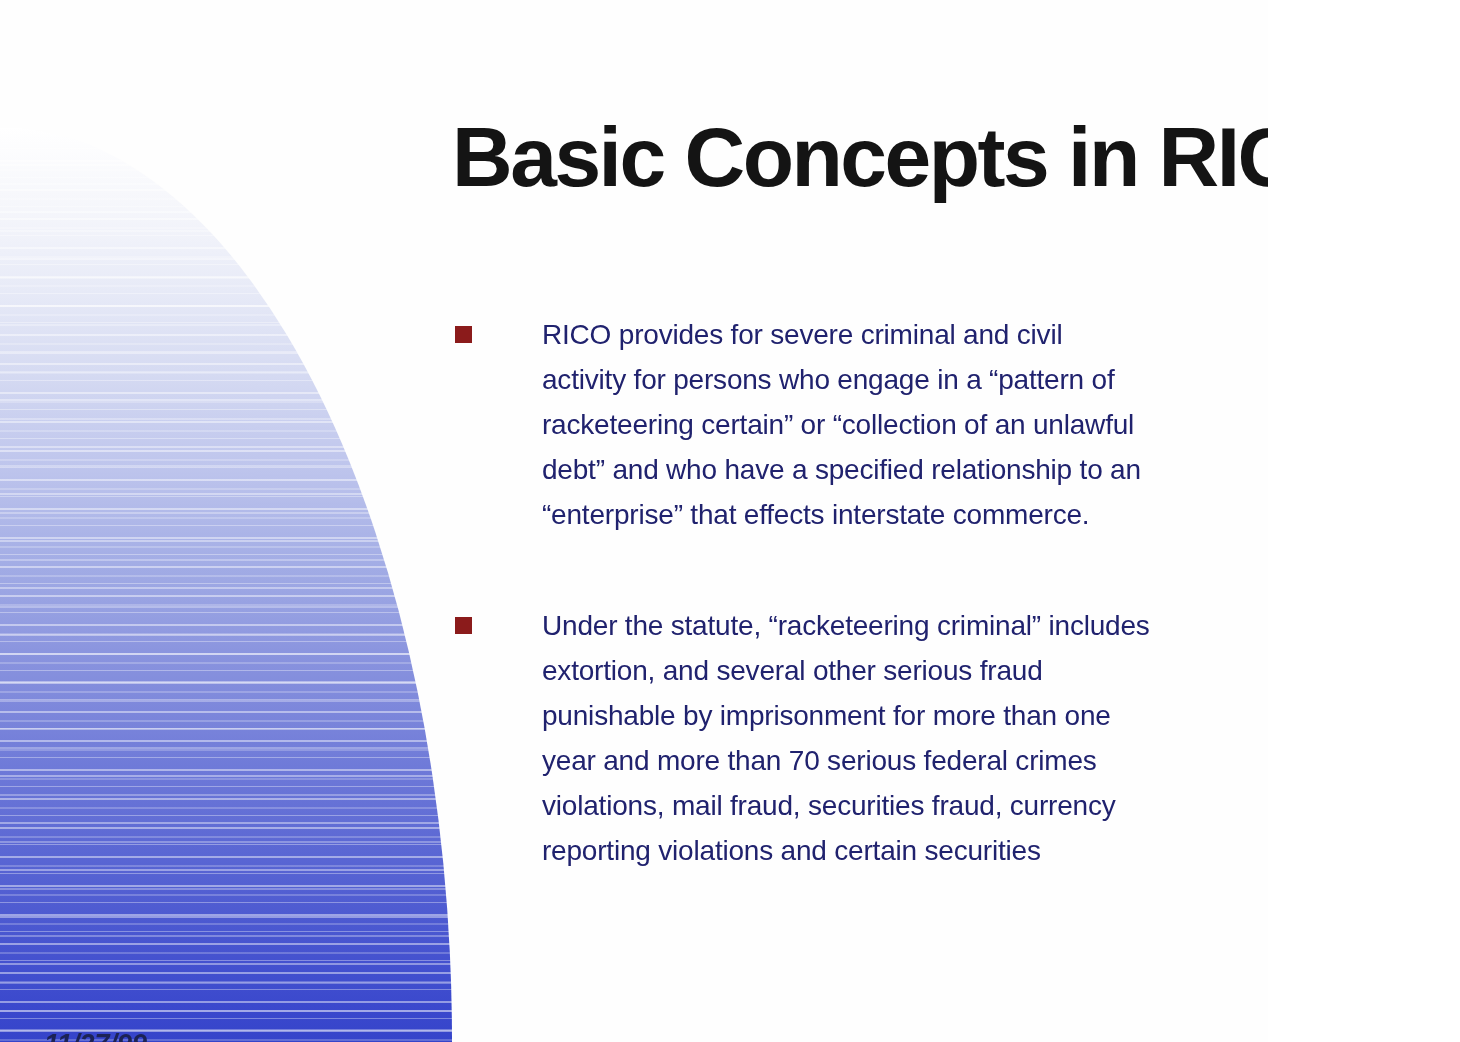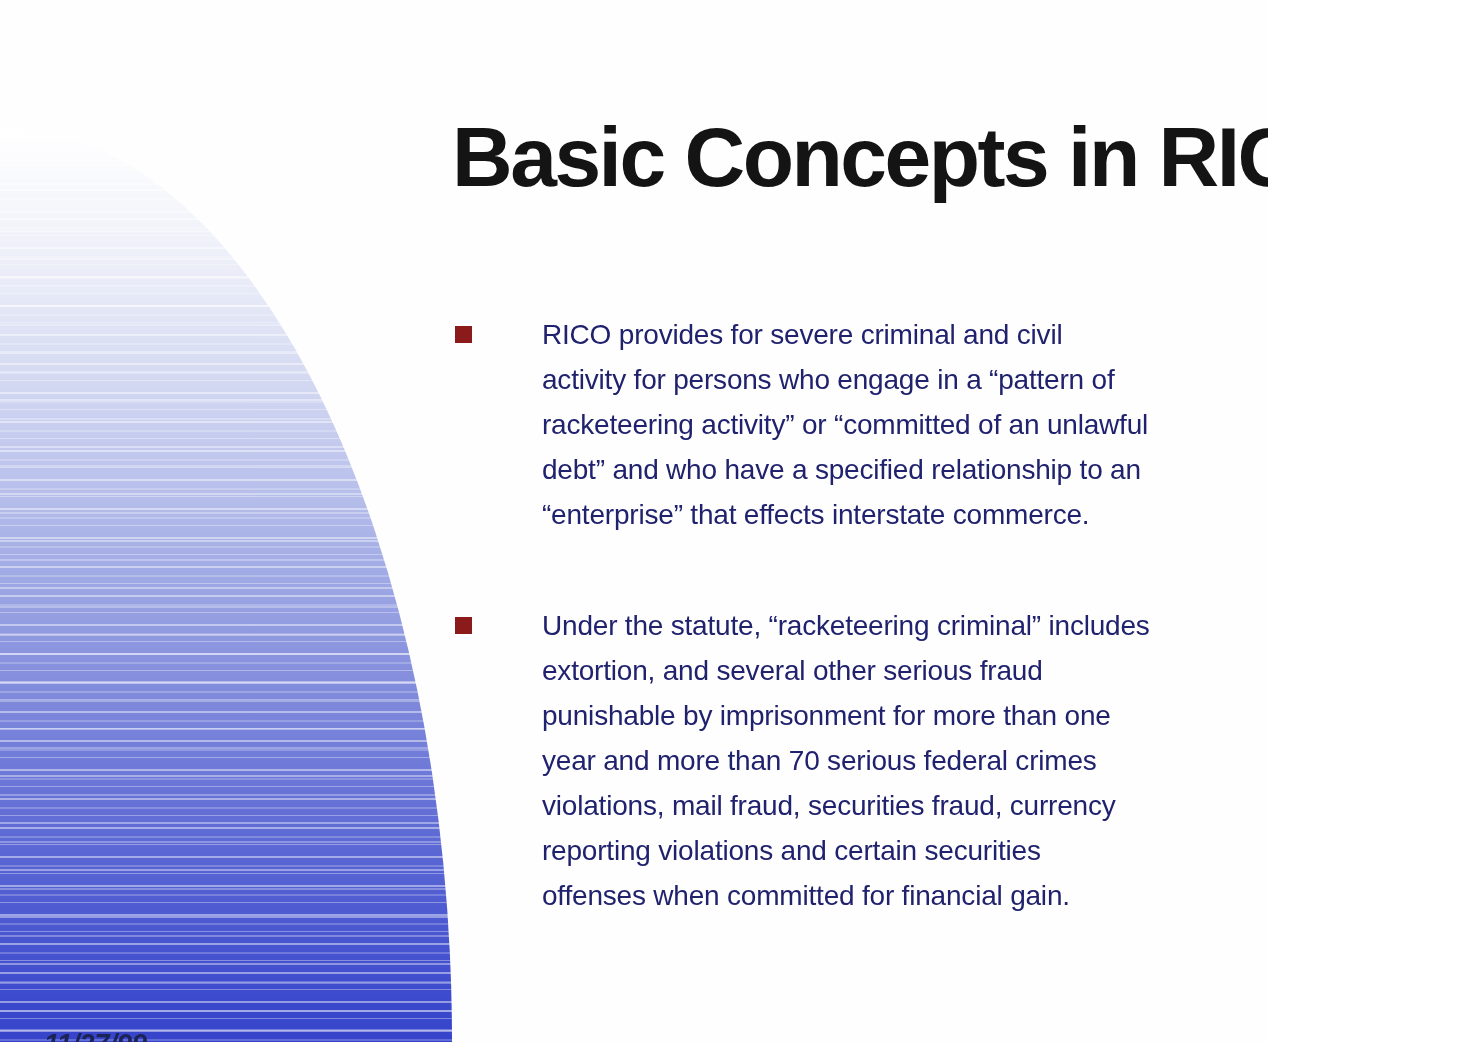--- a/index.html
+++ b/index.html
@@ -106,36 +106,35 @@
 
   <div class="title" style="color: rgb(20, 20, 20);">Basic Concepts in RICO</div>
 
   <div class="bullets">
 
     <div class="bullet">
       <div class="bullet-marker" style="background: rgb(139, 27, 27);"></div>
       <div class="bullet-text" style="color: rgb(32, 34, 110);">
         <div>RICO provides for severe criminal and civil</div>
         <div>activity for persons who engage in a “pattern of</div>
-        <div>racketeering activity” or “committed of an unlawful</div>
+        <div>racketeering certain” or “collection of an unlawful</div>
         <div>debt” and who have a specified relationship to an</div>
         <div>“enterprise” that effects interstate commerce.</div>
       </div>
     </div>
 
     <div class="bullet">
       <div class="bullet-marker" style="background: rgb(139, 27, 27);"></div>
       <div class="bullet-text" style="color: rgb(32, 34, 110);">
         <div>Under the statute, “racketeering criminal” includes</div>
         <div>extortion, and several other serious fraud</div>
         <div>punishable by imprisonment for more than one</div>
         <div>year and more than 70 serious federal crimes</div>
         <div>violations, mail fraud, securities fraud, currency</div>
         <div>reporting violations and certain securities</div>
-        <div>offenses when committed for financial gain.</div>
       </div>
     </div>
 
   </div>
 
   <div class="footer-date" style="color: rgb(28, 35, 85);">11/27/99</div>
   <div class="footer-page" style="color: rgb(28, 35, 85);">6</div>
 
 </div>
 

